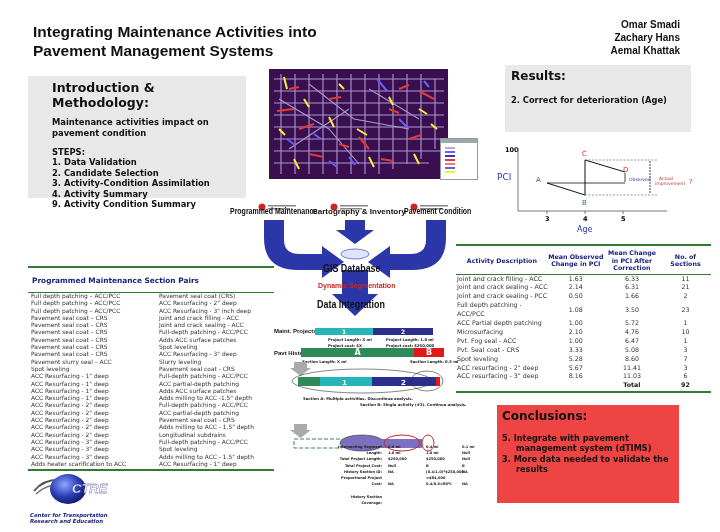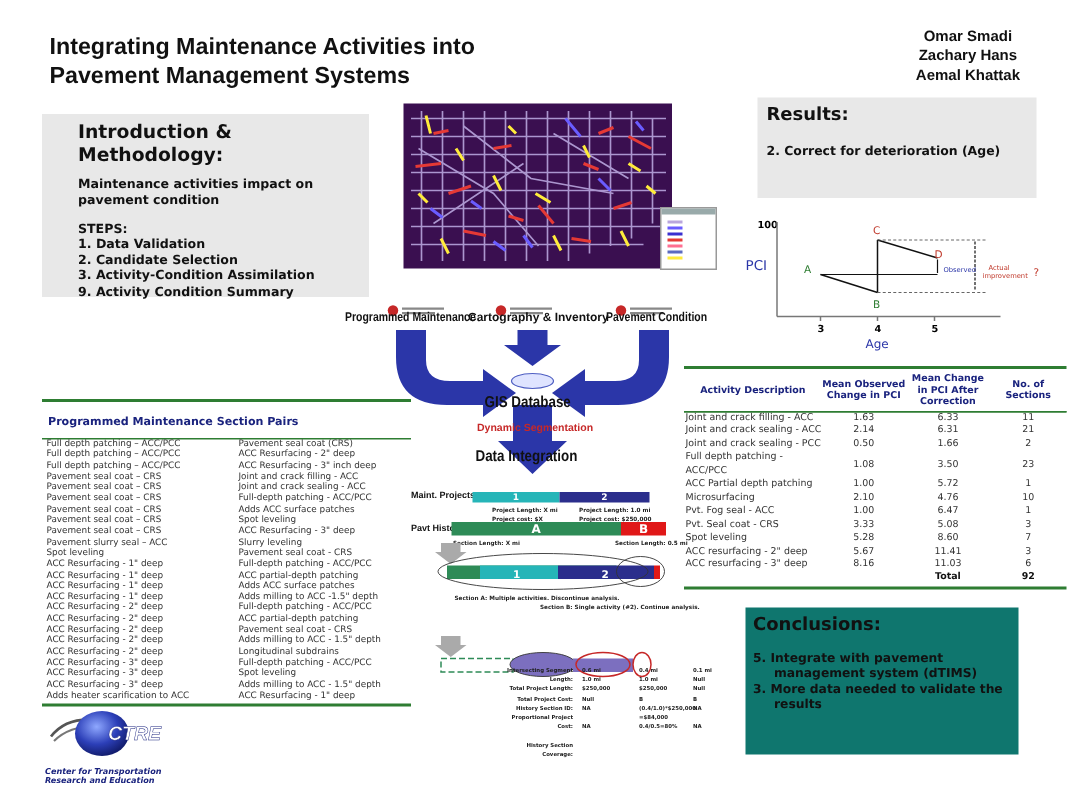--- a/index.html
+++ b/index.html
@@ -1,19 +1,19 @@
 <!DOCTYPE html>
 <html><head>
 <meta charset="utf-8">
 <style>
   * { box-sizing: border-box; margin: 0; padding: 0; }
   body { width: 720px; height: 532px; background: #ffffff; font-family: "DejaVu Sans", sans-serif; color: #111; position: relative; overflow: hidden; }
   .abs { position: absolute; }
   .title { left: 33px; top: 22px; font-size: 15.5px; font-weight: bold; line-height: 19px; font-family: "Liberation Sans", sans-serif; }
-  .authors { right: 40px; top: 18px; font-size: 10px; font-weight: bold; text-align: center; line-height: 13px; font-family: "Liberation Sans", sans-serif; }
+  .authors { right: 40px; top: 18px; font-size: 10px; font-weight: bold; text-align: right; line-height: 13px; font-family: "Liberation Sans", sans-serif; }
   .intro { left: 28px; top: 76px; width: 218px; height: 122px; background: #e8e8e8; padding: 4px 24px; }
   .intro h2 { font-size: 12.5px; font-weight: bold; margin-bottom: 7px; }
   .intro .sub { font-size: 8.4px; font-weight: bold; line-height: 11px; margin-bottom: 8px; }
   .intro .steps-h { font-size: 8.4px; font-weight: bold; line-height: 10px; }
   .intro ol { list-style: none; font-size: 8.4px; font-weight: bold; line-height: 10.5px; }
   .pairs { left: 28px; top: 266px; width: 246px; }
   .pairs .top-rule { border-top: 2px solid #2e7d32; }
   .pairs h3 { font-size: 7.4px; font-weight: bold; color: #1a237e; padding: 8px 4px 7px; }
   .pairs .mid-rule { border-top: 1.5px solid #2e7d32; }
   .pairs table { border-collapse: collapse; width: 100%; font-size: 5.9px; line-height: 7.3px; color: #333; }
@@ -28,21 +28,21 @@
   .results { left: 505px; top: 65px; width: 186px; height: 67px; background: #e8e8e8; padding: 4px 6px; }
   .results h2 { font-size: 12px; font-weight: bold; margin-bottom: 12px; }
   .results ol { list-style: none; font-size: 8.3px; font-weight: bold; line-height: 10.5px; }
   .restable { left: 456px; top: 244px; width: 255px; }
   .restable .rule { border-top: 2px solid #2e7d32; }
   .restable table { border-collapse: collapse; width: 100%; font-size: 6.3px; color: #333; }
   .restable th { color: #1a237e; font-weight: bold; font-size: 6.3px; line-height: 7.5px; padding: 3px 0 2px; border-bottom: 1px solid #2e7d32; text-align: center; }
   .restable td { line-height: 8.9px; text-align: center; }
   .restable td:first-child { text-align: left; padding-left: 1px; }
   .restable .total td { font-weight: bold; color: #111; }
-  .concl { left: 497px; top: 405px; width: 182px; height: 98px; background: #0f766e; padding: 4px 5px; }
+  .concl { left: 497px; top: 405px; width: 182px; height: 98px; background: #ef4444; padding: 4px 5px; }
   .concl h2 { font-size: 12px; font-weight: bold; margin-bottom: 10px; }
   .concl ol { list-style: none; font-size: 8.2px; font-weight: bold; line-height: 10.3px; }
   .concl li { padding-left: 14px; text-indent: -14px; }
   .small-lbl { font-size: 3.8px; color: #222; white-space: nowrap; font-weight: bold; }
 </style>
 </head>
 <body>
 
 <div class="abs title">
   <div>Integrating Maintenance Activities into</div>
@@ -55,20 +55,21 @@
 </div>
 
 <div class="abs intro">
   <h2>Introduction &amp; Methodology:</h2>
   <div class="sub">Maintenance activities impact on pavement condition</div>
   <div class="steps-h">STEPS:</div>
   <ol>
     <li>1.  Data Validation</li>
     <li>2.  Candidate Selection</li>
     <li>3.  Activity-Condition Assimilation</li>
+    <li>4.  Activity Summary</li>
     <li>9.  Activity Condition Summary</li>
   </ol>
 </div>
 
 <div class="abs pairs">
   <div class="top-rule"></div>
   <h3>Programmed Maintenance Section Pairs</h3>
   <div class="mid-rule"></div>
   <table>
     <tbody id="pairs-body">

